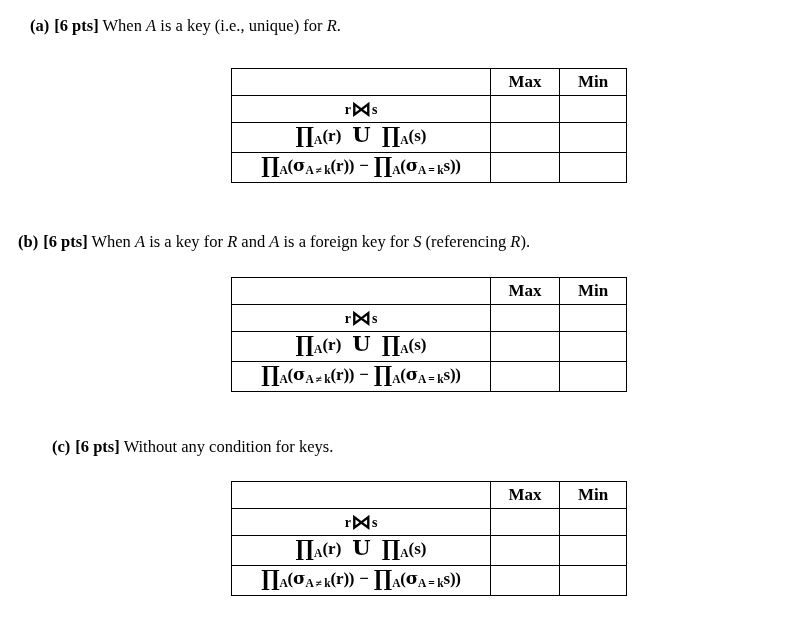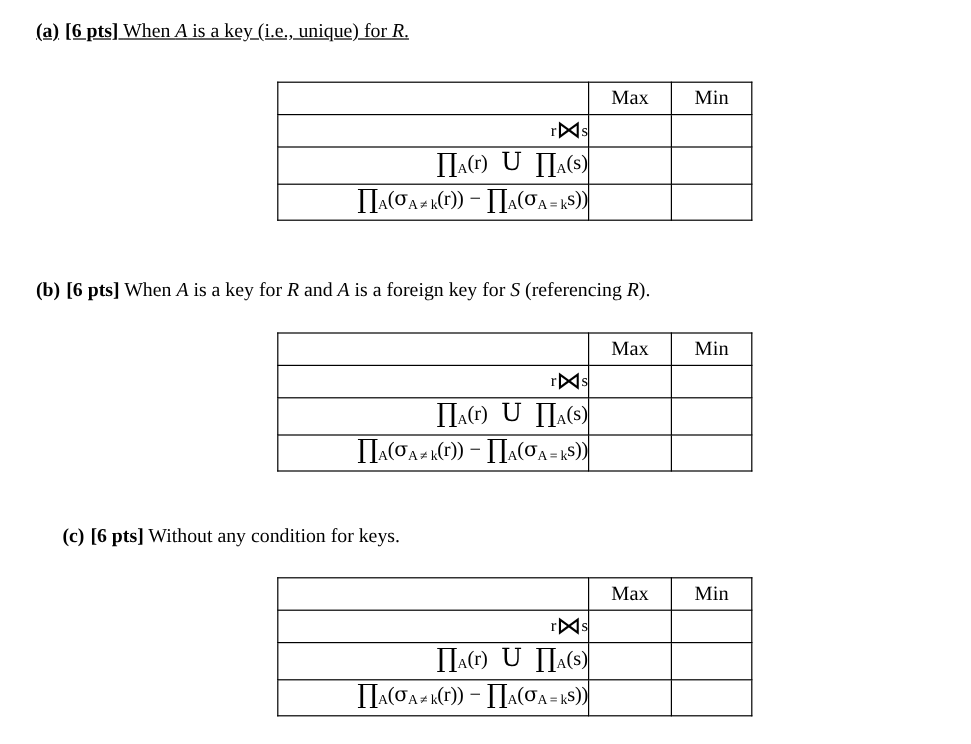--- a/index.html
+++ b/index.html
@@ -39,31 +39,33 @@
     vertical-align: middle;
   }
   .col-formula { width: 258px; text-align: center; }
   .col-max { width: 68px; }
   .col-min { width: 66px; }
 
   .hdr-txt {
     font-size: 17px;
     text-align: center;
     display: block;
+    font-weight: bold;
   }
 
   .cell-empty { }
 
   
   .formula {
     display: block;
-    text-align: right;
+    text-align: center;
     font-size: 17px;
     line-height: 24px;
     white-space: nowrap;
+    font-weight: bold;
   }
   .formula-tight {
     font-size: 16px;
     letter-spacing: -0.2px;
   }
   .pi {
     font-size: 22px;
     vertical-align: -2px;
     font-family: "DejaVu Serif", serif;
   }
@@ -90,21 +92,21 @@
   }
   .op {
     font-size: 17px;
   }
   .spacer-sm { display: inline-block; width: 5px; }
   .spacer-md { display: inline-block; width: 11px; }
 </style>
 </head>
 <body>
 
-<div class="question" style="left:30px; top:16px;text-decoration:underline;">
+<div class="question" style="left:30px; top:16px;">
   <span class="qlabel">(a)</span><span class="spacer-sm"></span><span class="pts">[6 pts]</span>
   <span>When </span><span class="ital">A</span><span> is a key (i.e., unique) for </span><span class="ital">R</span><span>.</span>
 </div>
 
 <table class="rel-table" style="left:231px; top:68px;">
   <tbody>
     <tr>
       <td class="col-formula">
         <span class="hdr-txt"></span>
       </td>
@@ -132,21 +134,21 @@
     <tr>
       <td class="col-formula">
         <span class="formula formula-tight"><span class="pi">∏</span><span class="sub">A</span><span class="op">(</span><span class="sigma">σ</span><span class="sub">A ≠ k</span><span class="op">(</span><span class="op">r</span><span class="op">))</span><span class="spacer-sm"></span><span class="op">−</span><span class="spacer-sm"></span><span class="pi">∏</span><span class="sub">A</span><span class="op">(</span><span class="sigma">σ</span><span class="sub">A = k</span><span class="op">s</span><span class="op">))</span></span>
       </td>
       <td class="col-max cell-empty"></td>
       <td class="col-min cell-empty"></td>
     </tr>
   </tbody>
 </table>
 
-<div class="question" style="left:30px; top:232px;">
+<div class="question" style="left:18px; top:232px;">
   <span class="qlabel">(b)</span><span class="spacer-sm"></span><span class="pts">[6 pts]</span>
   <span>When </span><span class="ital">A</span><span> is a key for </span><span class="ital">R</span><span> and </span><span class="ital">A</span><span> is a foreign key for </span><span class="ital">S</span><span> (referencing </span><span class="ital">R</span><span>).</span>
 </div>
 
 <table class="rel-table" style="left:231px; top:277px;">
   <tbody>
     <tr>
       <td class="col-formula">
         <span class="hdr-txt"></span>
       </td>

